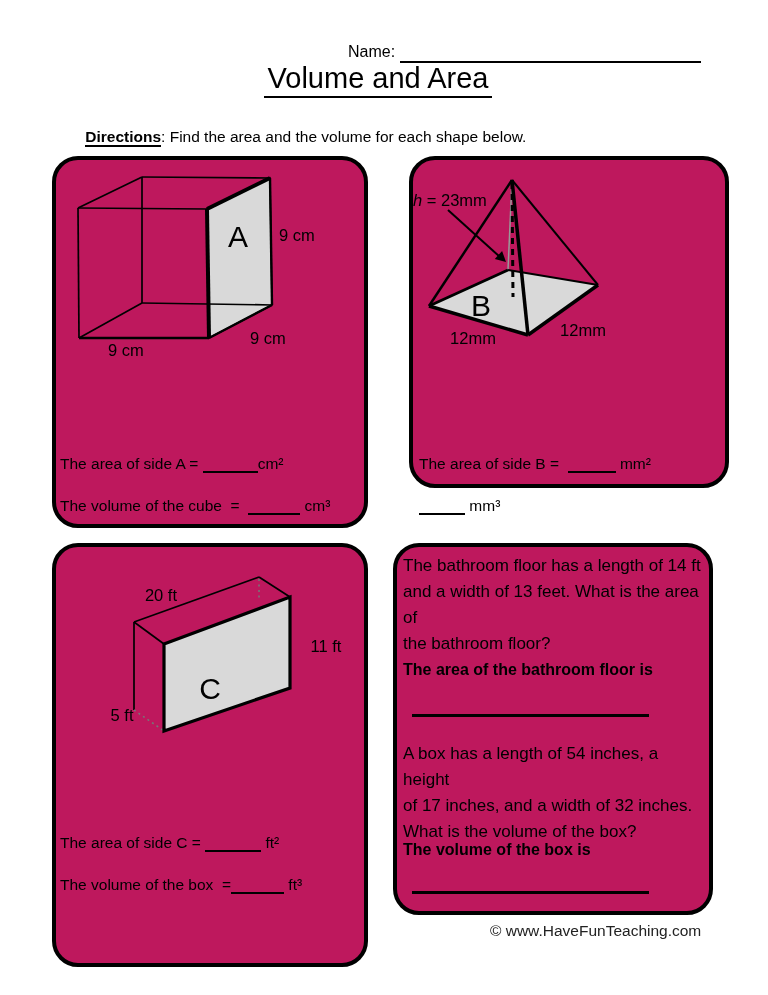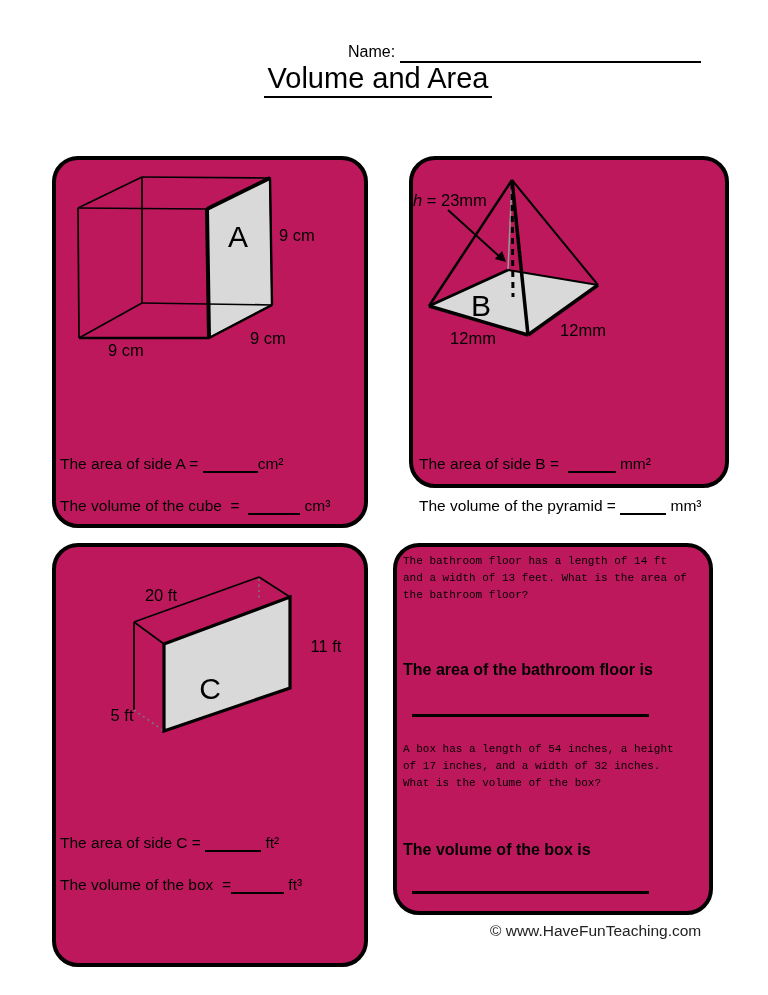--- a/index.html
+++ b/index.html
@@ -9,41 +9,44 @@
   .rbox{position:absolute;border:4px solid #000;border-radius:26px;box-sizing:border-box;background:#be185d;}
   .name-label{font-size:16px;}
   .name-line{background:#000;height:2px;}
   .title-wrap{left:0;top:62px;width:768px;text-align:center;transform:translateX(-6px);}
   .title{display:inline-block;font-size:29px;border-bottom:2.5px solid #000;padding:0 4px 1px 4px;}
   .directions{font-size:15.5px;white-space:pre;}
   .directions .dlabel{font-weight:bold;border-bottom:2px solid #000;}
   .q{position:absolute;font-size:15.5px;display:flex;align-items:flex-end;}
   .q span{white-space:pre;}
   .blank{display:inline-block;border-bottom:2.7px solid #000;height:13px;}
-  .para{position:absolute;white-space:pre-line;font-size:11px;line-height:17px;font-family:Liberation Mono, monospace;}
+  .para{position:absolute;white-space:pre-line;font-size:17px;line-height:26px;}
   .ans-label{position:absolute;font-size:16px;font-weight:bold;white-space:pre;}
   .ansline{position:absolute;background:#000;height:3px;}
   .footer{font-size:15.5px;color:#222;}
   svg{position:absolute;overflow:visible;}
   svg text{font-family:"Liberation Sans", sans-serif;fill:#000;}
   .dimtxt{font-size:16.5px;}
   .facetxt{font-size:30px;}
 </style>
 </head>
 <body>
 
 <div id="page">
 
   <span class="abs name-label" style="left:348px;top:43px;">Name:</span>
   <div class="abs name-line" style="left:400px;top:61px;width:301px;"></div>
 
   <div class="abs title-wrap">
     <span class="title">Volume and Area</span>
   </div>
 
+  <div class="abs directions" style="left:68px;top:110px;">
+    <span class="dlabel">Directions</span><span>: Find the area and the volume for each shape below.</span>
+  </div>
 
   <div class="rbox" style="left:52px;top:156px;width:316px;height:372px;">
     <div class="q" style="left:4px;top:295px;">
       <span>The area of side A = </span>
         <span class="blank" style="width:55px;"></span>
         <span>cm²</span>
     </div>
     <div class="q" style="left:4px;top:337px;">
       <span>The volume of the cube  =  </span>
         <span class="blank" style="width:52px;"></span>
@@ -77,21 +80,20 @@
     <text class="dimtxt" x="74" y="200" text-anchor="middle">9 cm</text>
   </svg>
 
   <div class="rbox" style="left:393px;top:156px;width:320px;height:332px;margin-left:16px;">
     <div class="q" style="left:6px;top:295px;">
       <span>The area of side B =  </span>
         <span class="blank" style="width:48px;"></span>
         <span> mm²</span>
     </div>
     <div class="q" style="left:6px;top:337px;">
-      <span>The volume of the pyramid = </span>
         <span class="blank" style="width:46px;"></span>
         <span> mm³</span>
     </div>
   </div>
 
   <svg style="left:393px;top:156px;" width="320" height="372" viewBox="0 0 320 372">
     <polygon points="36,150 115,114 205,129 135,179" fill="#d9d9d9" stroke="none"></polygon>
     <line x1="119" y1="24" x2="115" y2="114" stroke="#999" stroke-width="1.5"></line>
     <g stroke="#000">
       <line x1="36" y1="150" x2="115" y2="114" stroke-width="3"></line>

